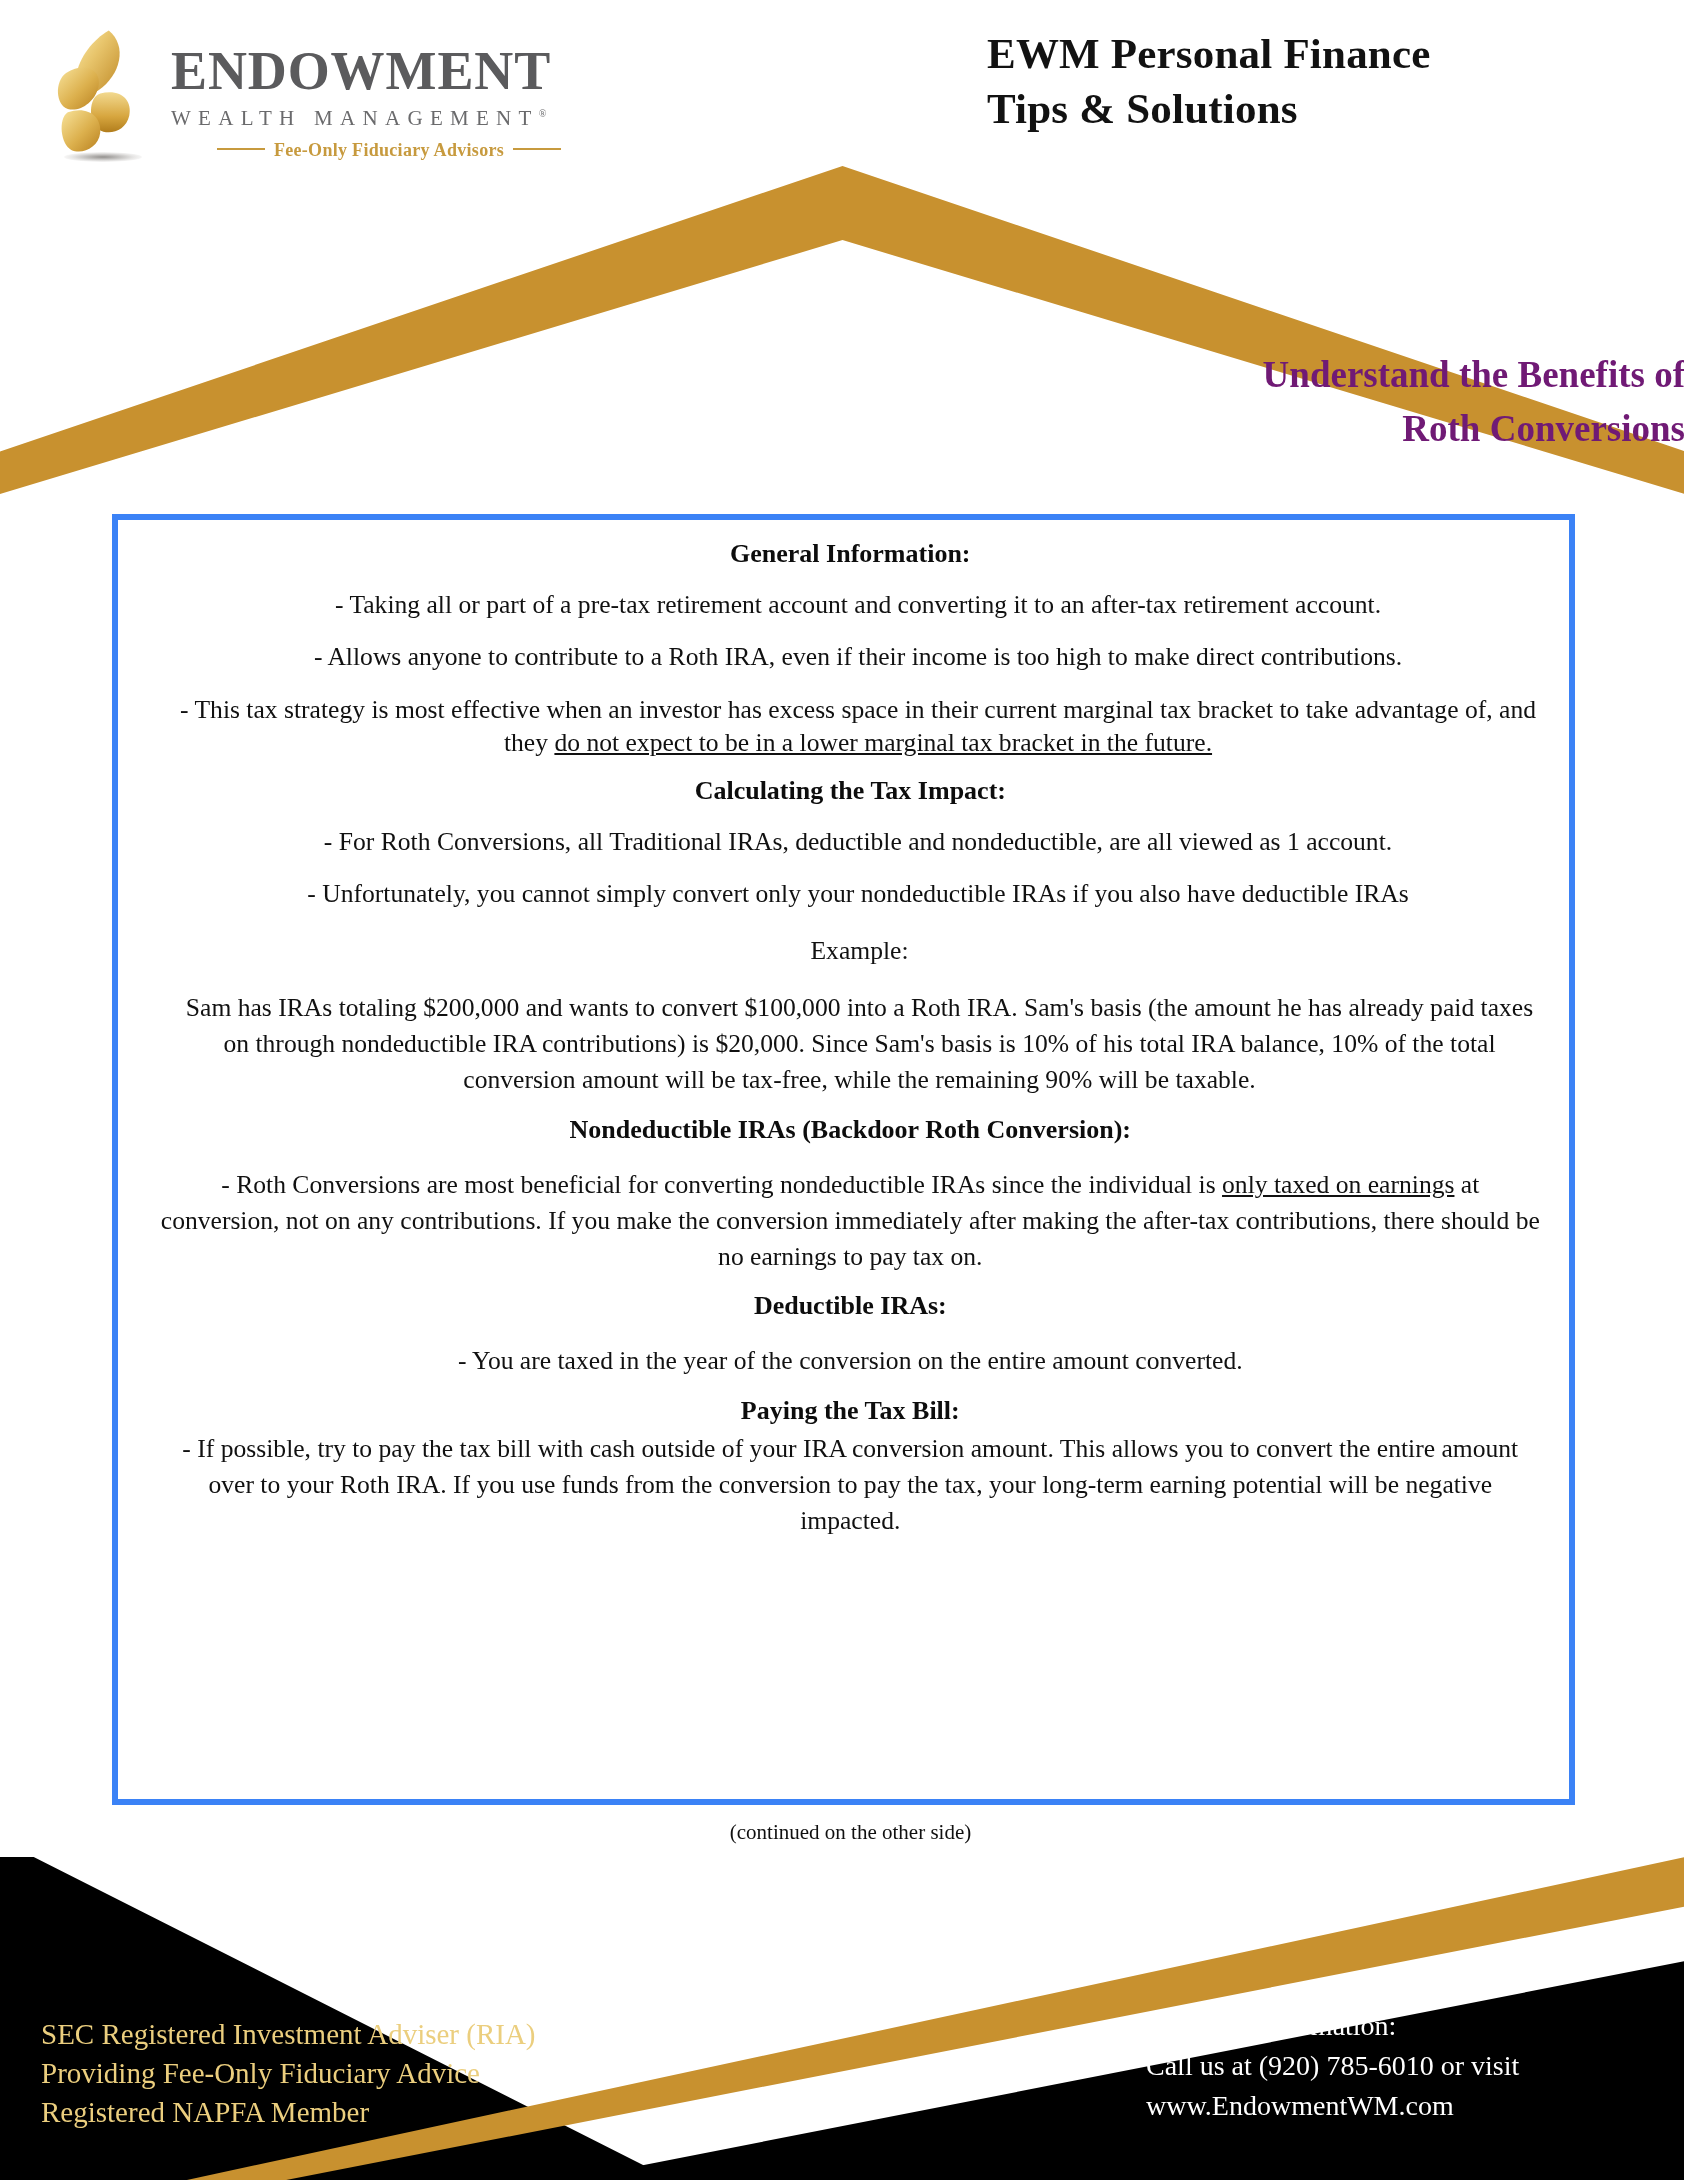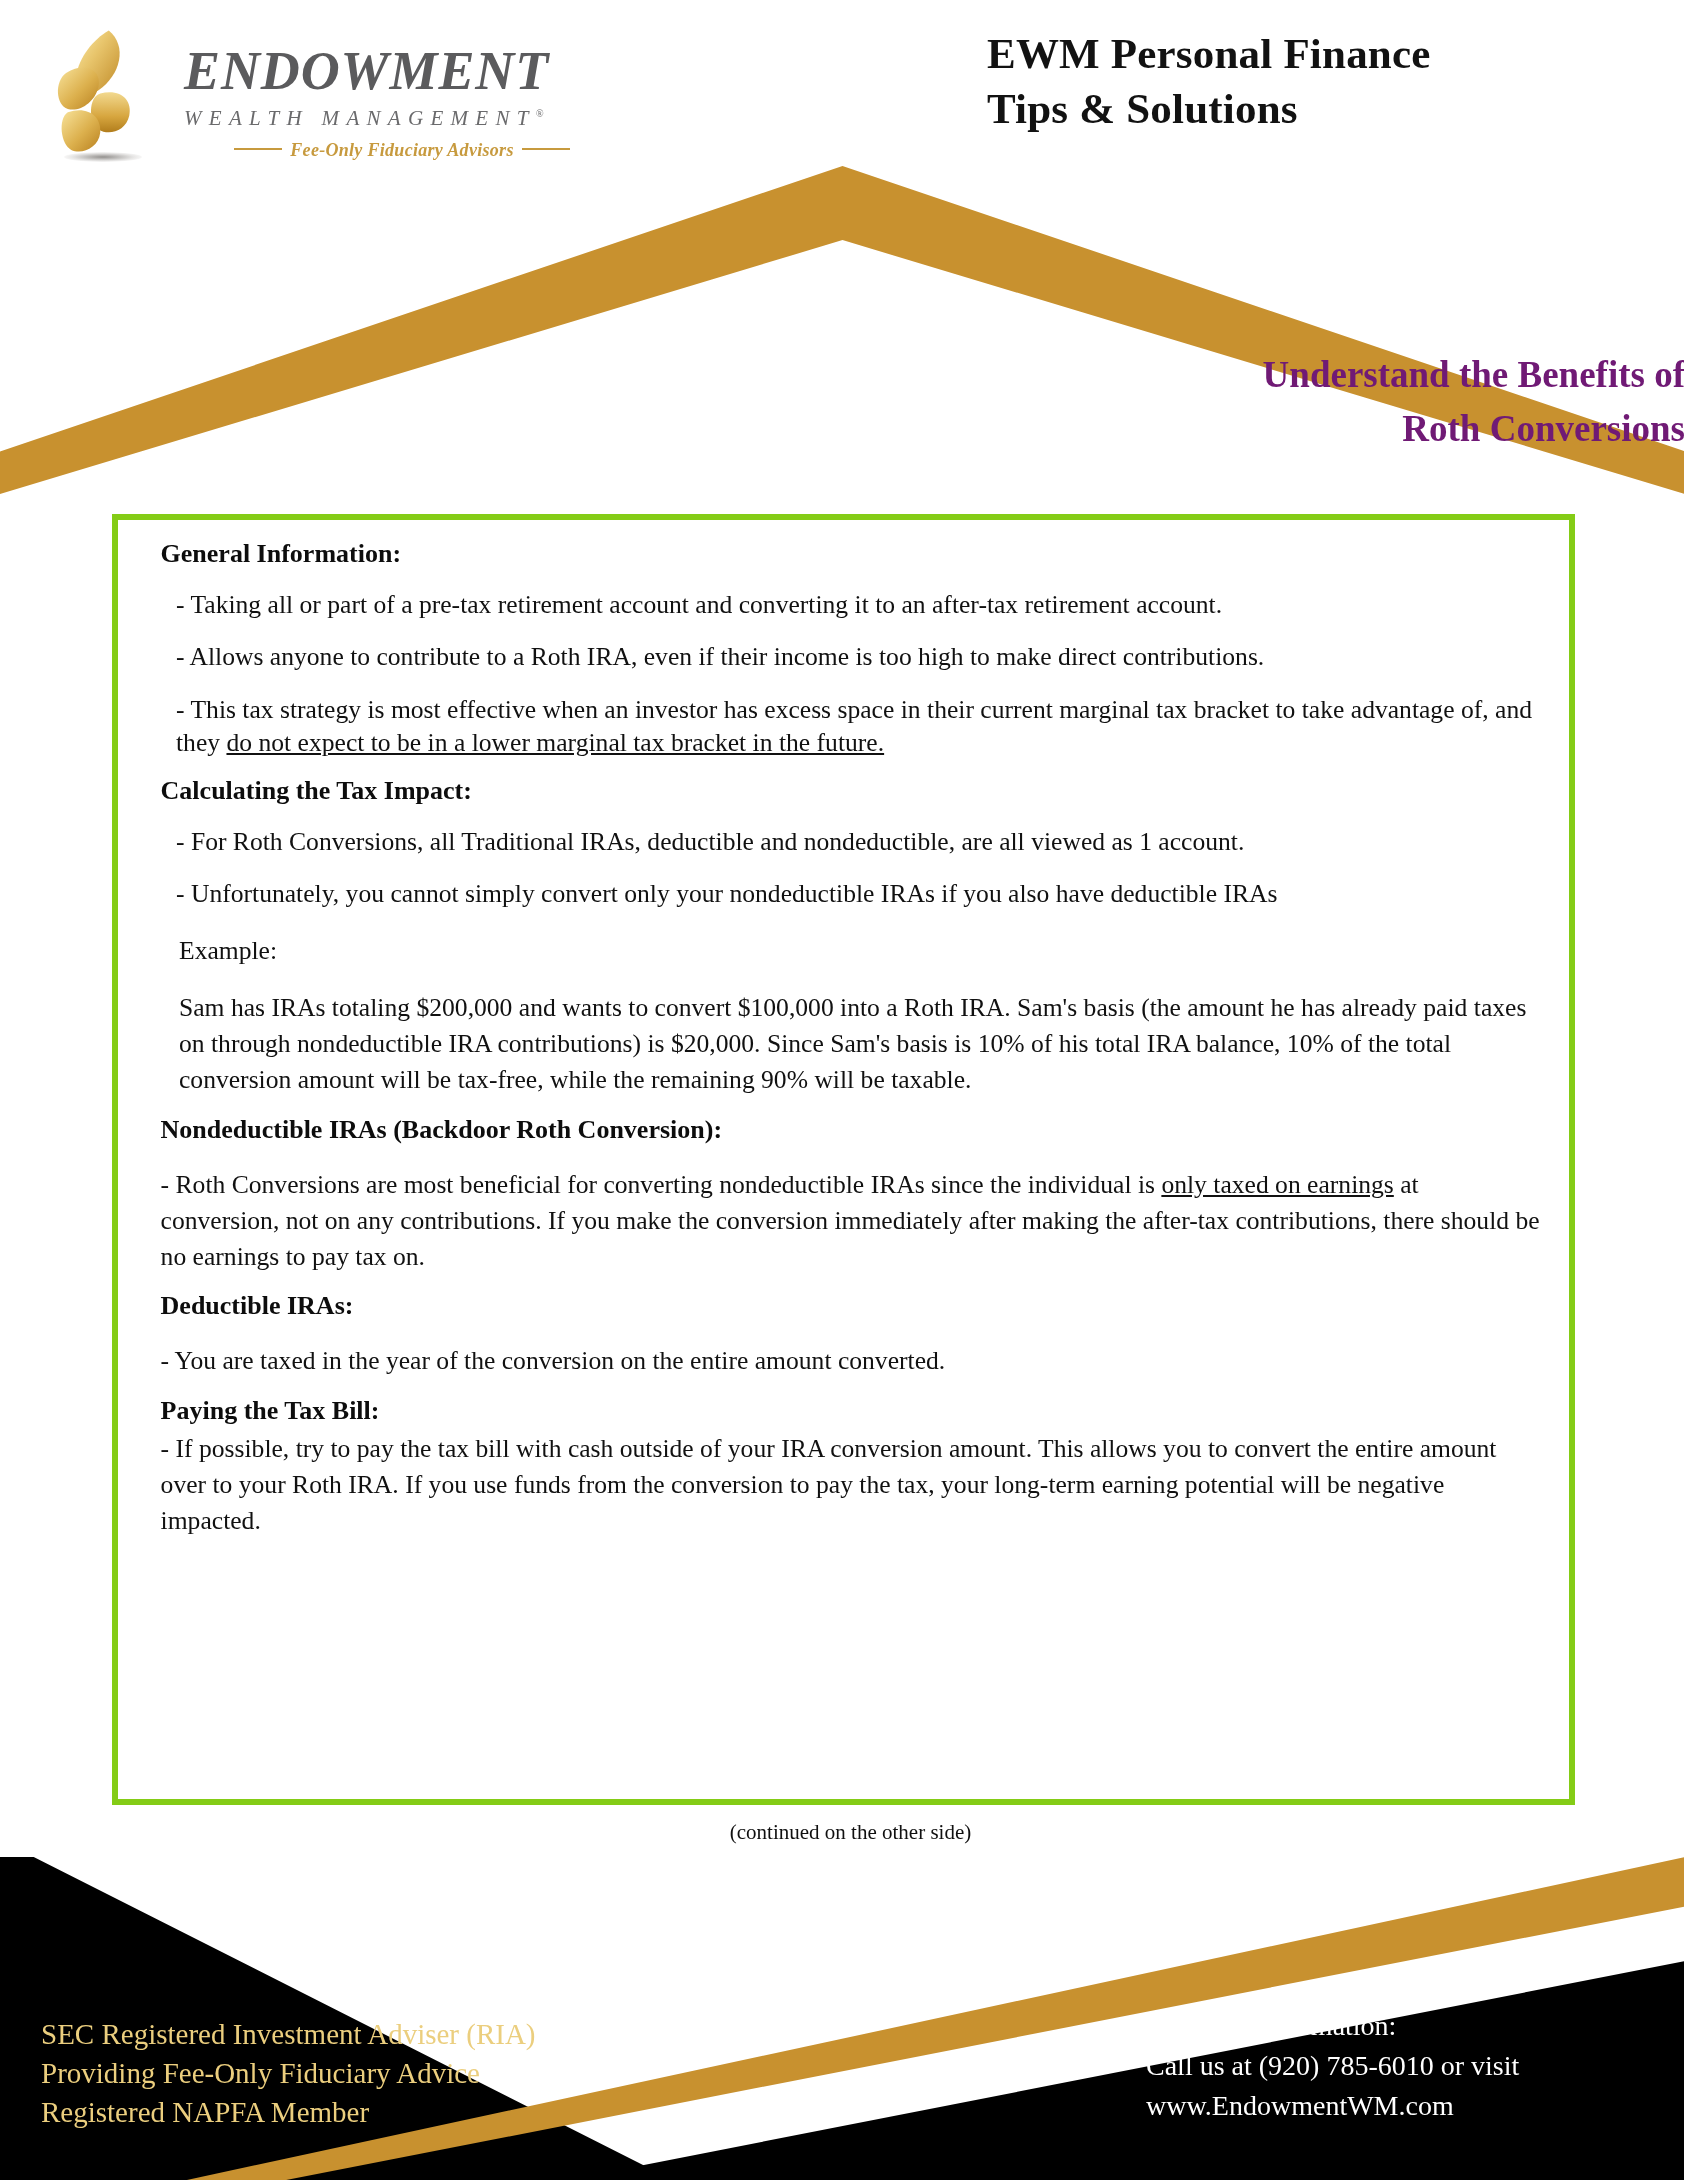--- a/index.html
+++ b/index.html
@@ -43,24 +43,23 @@
     position: absolute;
     left: 15.3px;
     top: 128px;
     width: 78px;
     height: 10.2px;
     border-radius: 50%;
     background: radial-gradient(ellipse at center, rgba(60,55,50,0.55) 0%, rgba(120,115,110,0.18) 55%, rgba(255,255,255,0) 78%);
   }
   .logo-text {
     position: absolute;
-    left: 135px;
+    left: 122px;
     top: 20.4px;
     width: 460px;
-    font-style: italic;
   }
   .logo-name {
     font-family: "Liberation Serif", "DejaVu Serif", serif;
     font-size: 54px;
     line-height: 1;
     font-weight: bold;
     letter-spacing: 0.9px;
     color: #5b5b5d;
   }
   .logo-sub {
@@ -131,25 +130,26 @@
     color: #701a75;
   }
 
   
   .content-box {
     position: absolute;
     left: 112px;
     top: 514px;
     width: 1463px;
     height: 1291px;
-    border: 6px solid #84cc16;
+    border: 6px solid #3b82f6;
     box-sizing: border-box;
     background: #ffffff;
     z-index: 6;
     padding: 19px 29px 0 29px;
+    text-align: center;
   }
   .sec-head {
     font-family: "Liberation Serif", "DejaVu Serif", serif;
     font-weight: bold;
     font-size: 26px;
     color: #0d0d0d;
     margin: 0 0 0 13.6px;
   }
   .bullet {
     font-family: "Liberation Serif", "DejaVu Serif", serif;

